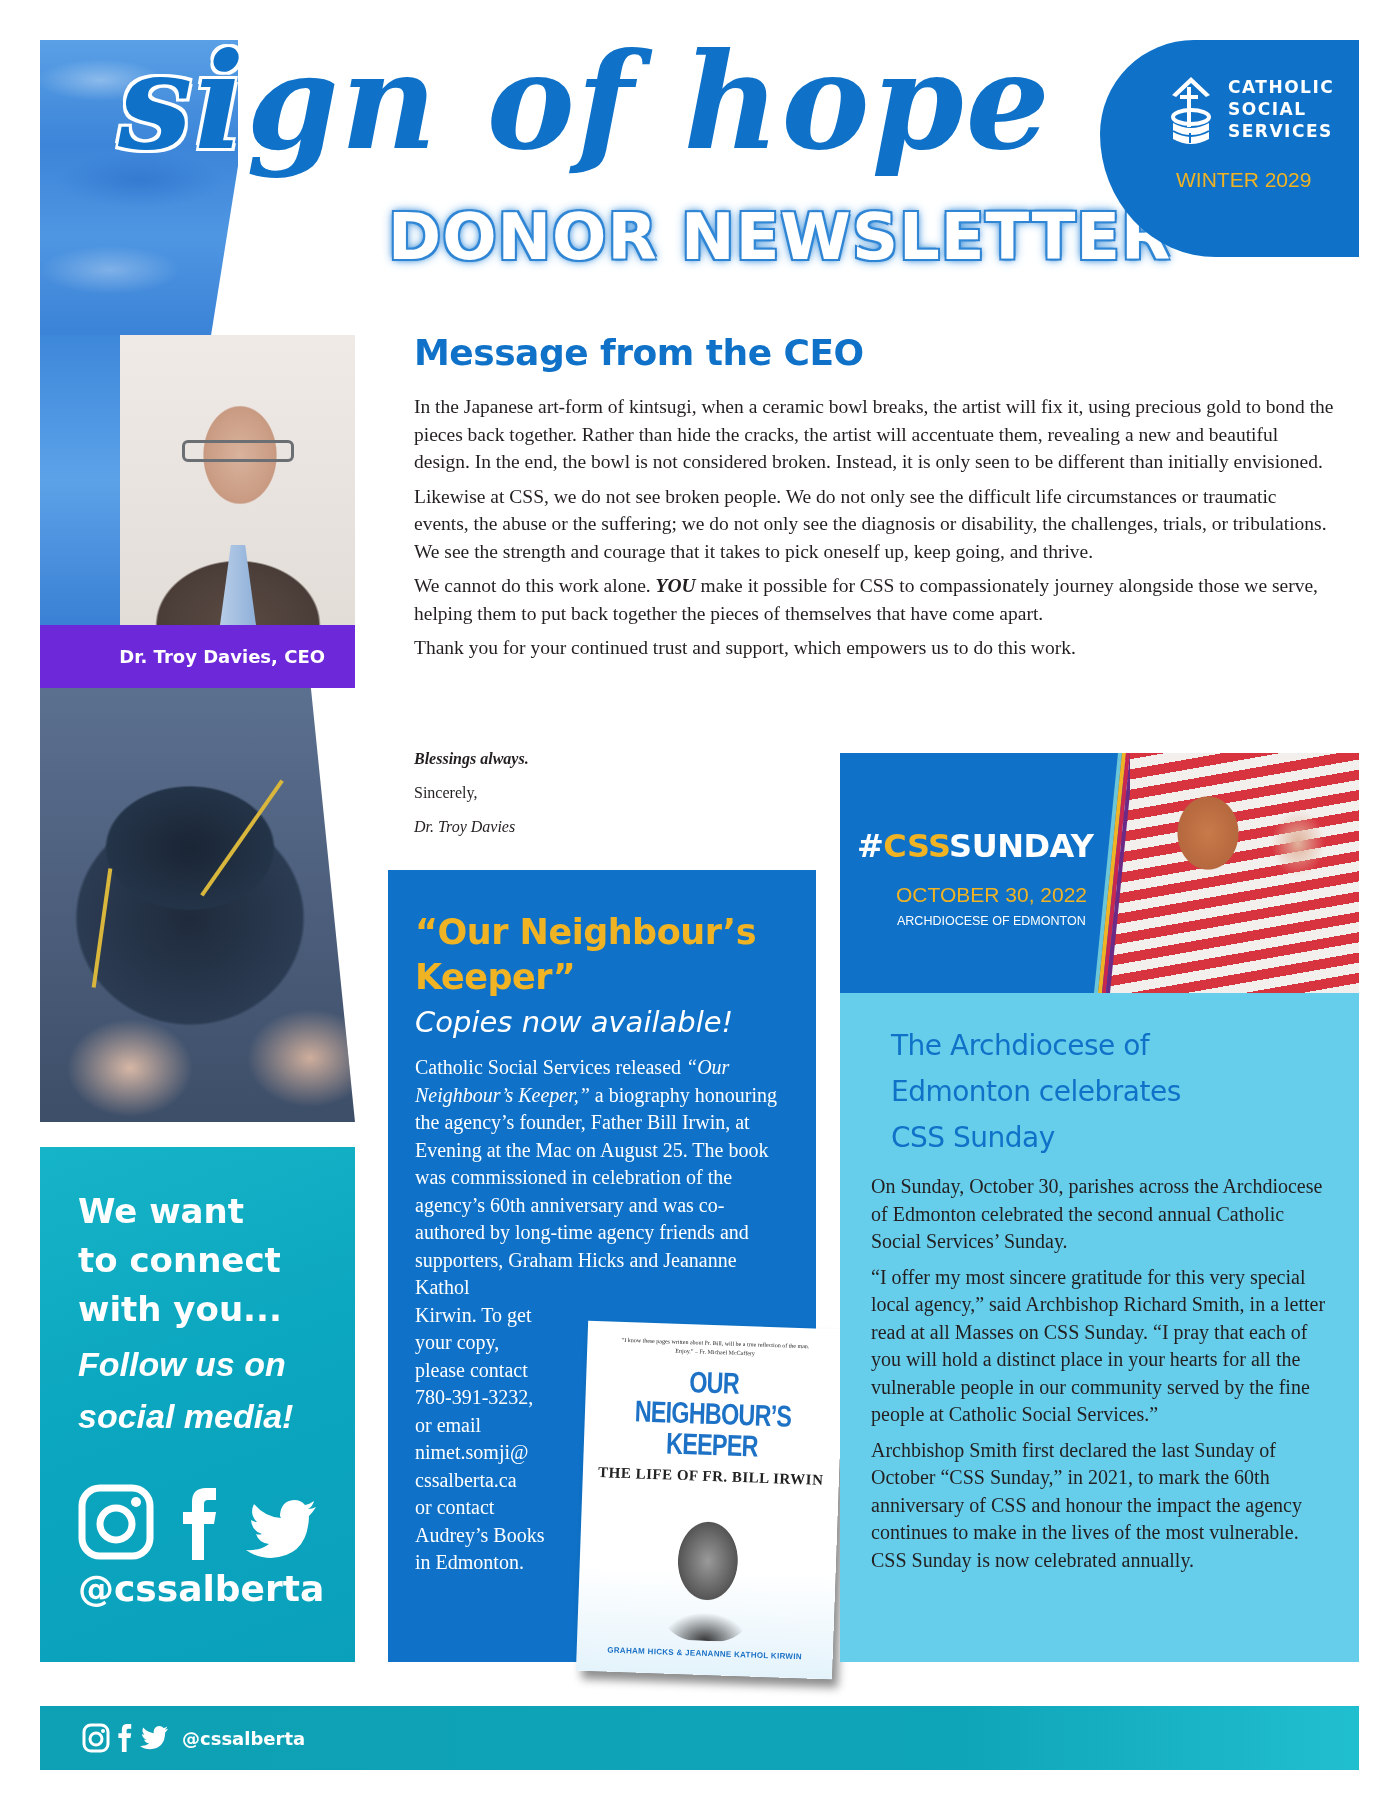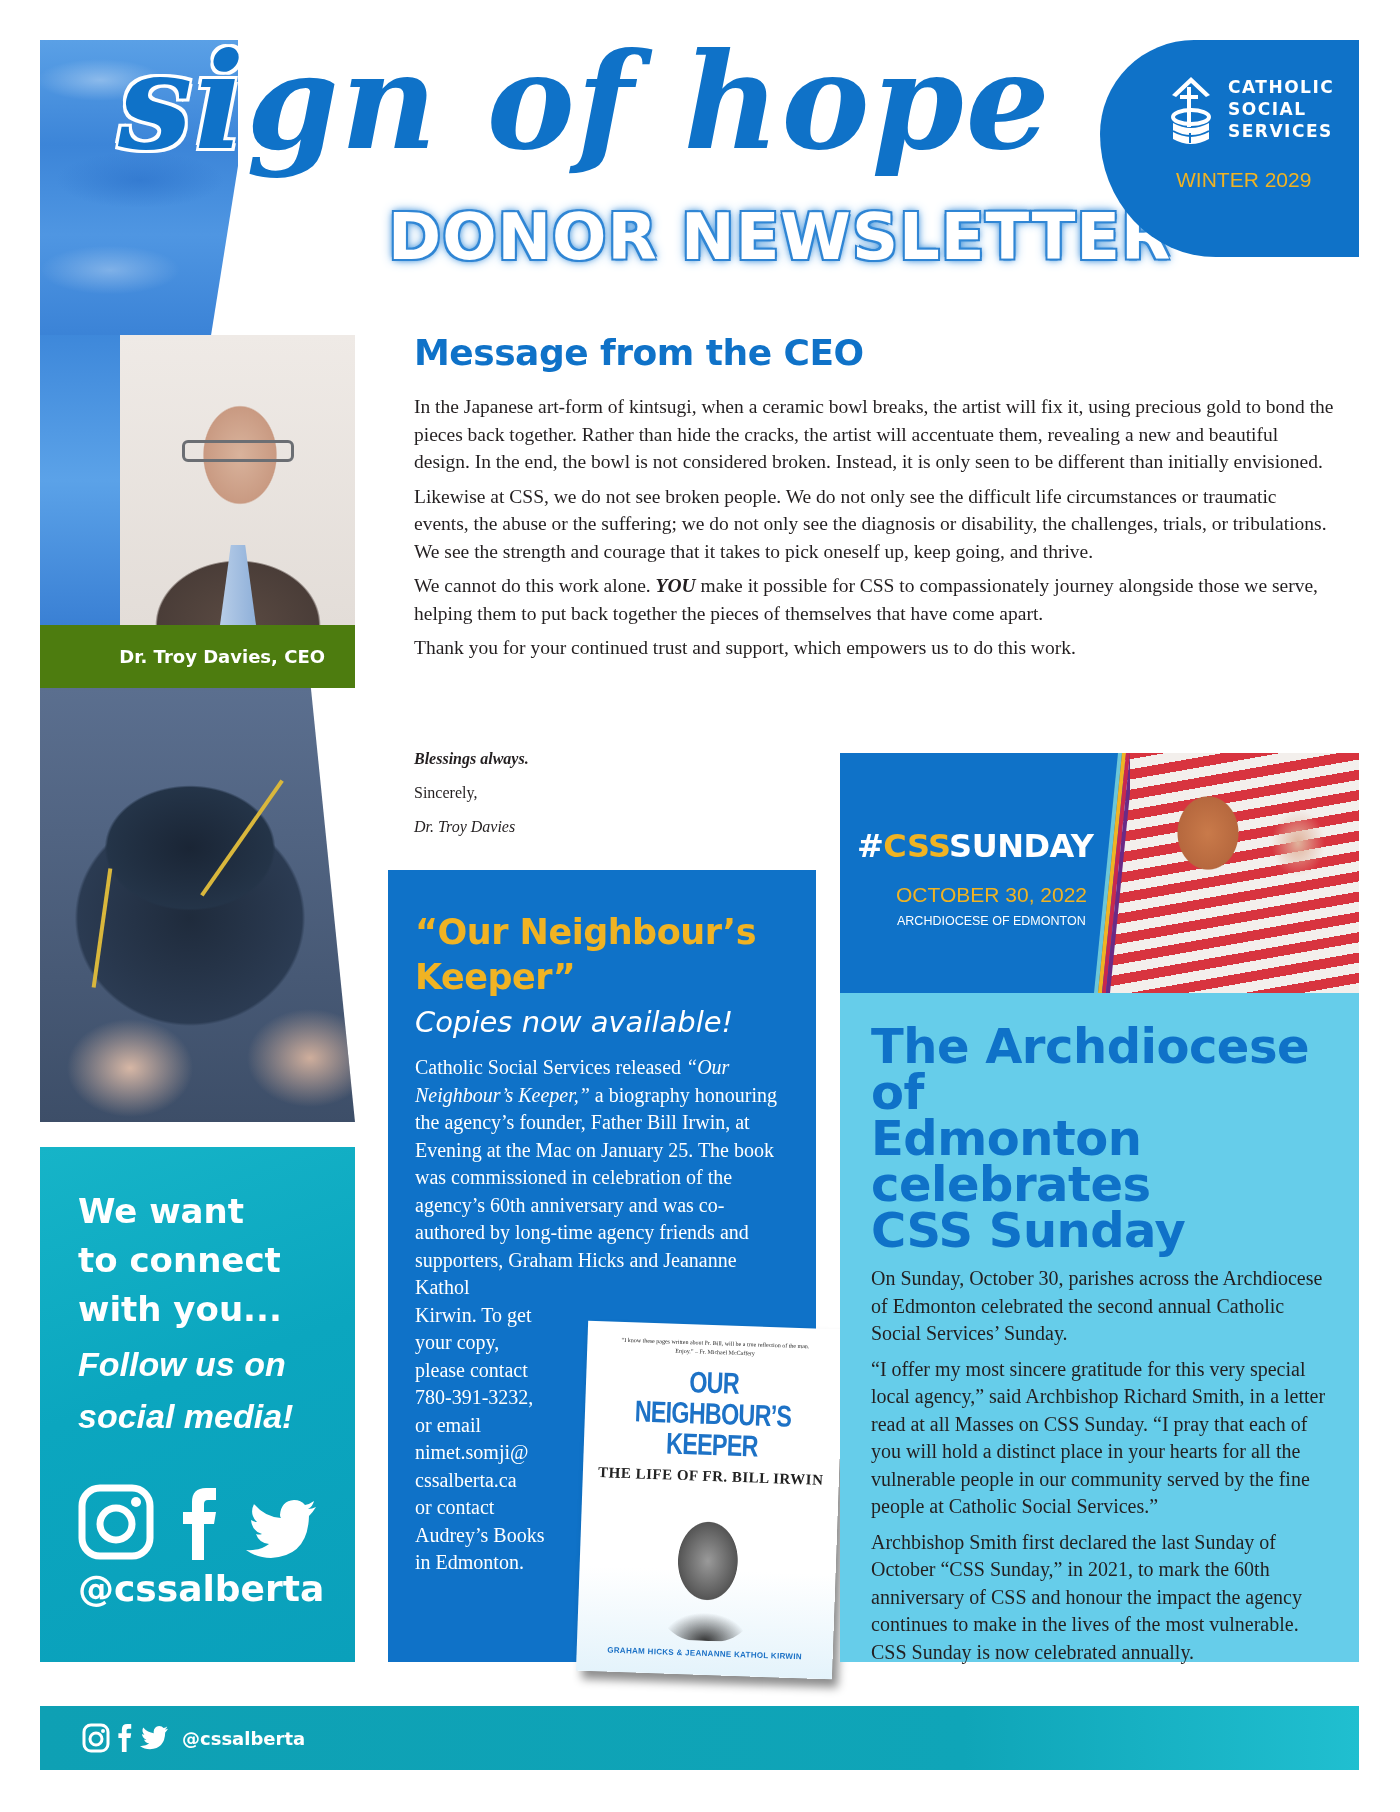--- a/index.html
+++ b/index.html
@@ -61,21 +61,21 @@
     background:
       radial-gradient(ellipse 60px 80px at 120px 120px, #d9b39c 0%, #c99a82 60%, transparent 62%),
       radial-gradient(ellipse 115px 90px at 118px 290px, #5a4a42 0%, #4a3d38 70%, transparent 72%),
       linear-gradient(180deg, #efeae6, #e3ddd8);
     overflow: hidden;
   }
   .ceo-photo .tie { position: absolute; left: 100px; top: 210px; width: 36px; height: 80px; background: linear-gradient(90deg,#b7cde8,#8fb0d9); clip-path: polygon(30% 0,70% 0,100% 100%,0 100%); }
   .ceo-photo .glasses { position: absolute; left: 62px; top: 105px; width: 112px; height: 22px; border: 3px solid #6b6e73; border-radius: 6px; }
   .ceo-caption {
     left: 40px; top: 625px; width: 315px; height: 63px;
-    background: #4d7c0f; color: #fff;
+    background: #6d28d9; color: #fff;
     font-family: "DejaVu Sans", sans-serif; font-weight: bold; font-size: 18px;
     display: flex; align-items: center; justify-content: flex-end; padding-right: 30px;
   }
   .bowl-image {
     left: 40px; top: 688px; width: 315px; height: 434px;
     background:
       radial-gradient(ellipse 150px 110px at 150px 160px, #1a2535 0%, #243448 55%, transparent 57%),
       radial-gradient(ellipse 160px 150px at 150px 230px, #1f2b3c 0%, #2b3b52 70%, transparent 72%),
       radial-gradient(ellipse 90px 70px at 90px 380px, #d7b7a5 0%, transparent 70%),
       radial-gradient(ellipse 90px 70px at 270px 370px, #cfae9c 0%, transparent 70%),
@@ -156,21 +156,21 @@
   .sunday-hashtag {
     position: absolute; left: 17px; top: 74px;
     font-family: "DejaVu Sans", sans-serif; font-weight: bold; font-size: 32px; color: #fff; letter-spacing: -0.5px;
   }
   .sunday-hashtag .gold { color: #f0b323; }
   .sunday-date { position: absolute; left: 56px; top: 130px; font-family: "Liberation Sans", sans-serif; font-size: 21px; color: #f0b323; }
   .sunday-place { position: absolute; left: 57px; top: 161px; font-family: "Liberation Sans", sans-serif; font-size: 12.5px; color: #fff; }
   .sunday-box {
     left: 840px; top: 993px; width: 519px; height: 669px; background: #66cdea; padding: 30px 20px 0 31px;
   }
-  .sunday-heading { font-family: "DejaVu Sans", sans-serif; font-weight: bold; font-size: 48px; line-height: 46px; color: #0f72c8; letter-spacing: -0.5px; }
+  .sunday-heading { font-family: "DejaVu Sans", sans-serif; font-weight: normal; font-size: 28px; line-height: 46px; color: #0f72c8; letter-spacing: -0.5px; margin-left: 20px; }
   .sunday-body { font-size: 20px; line-height: 27.5px; margin-top: 12px; }
   .sunday-body p { margin-bottom: 8px; }
 
   
   .footer {
     left: 40px; top: 1706px; width: 1319px; height: 64px;
     background: linear-gradient(90deg, #0ea0b4 0%, #0fa5b8 70%, #20bfd0 100%);
     color: #fff; display: flex; align-items: center; justify-content: space-between; padding: 0 32px 0 42px;
   }
   .footer-text { font-family: "Liberation Sans", sans-serif; font-size: 19px; letter-spacing: 0.2px; }
@@ -254,21 +254,21 @@
   <div style="font-style:italic;">Dr. Troy Davies</div>
 </div>
 
 <div class="abs book-box">
   <div class="book-title">
     <div>“Our Neighbour’s</div>
     <div>Keeper”</div>
   </div>
   <div class="book-sub">Copies now available!</div>
   <div class="book-body">
-    <span class="wide"><span>Catholic Social Services released </span><i>“Our Neighbour’s Keeper,”</i><span> a biography honouring the agency’s founder, Father Bill Irwin, at Evening at the Mac on January 25. The book was commissioned in celebration of the agency’s 60th anniversary and was co-authored by long-time agency friends and supporters, Graham Hicks and Jeananne Kathol</span></span>
+    <span class="wide"><span>Catholic Social Services released </span><i>“Our Neighbour’s Keeper,”</i><span> a biography honouring the agency’s founder, Father Bill Irwin, at Evening at the Mac on August 25. The book was commissioned in celebration of the agency’s 60th anniversary and was co-authored by long-time agency friends and supporters, Graham Hicks and Jeananne Kathol</span></span>
     <span class="narrow">
       <span style="display:block">Kirwin. To get</span>
       <span style="display:block">your copy,</span>
       <span style="display:block">please contact</span>
       <span style="display:block">780-391-3232,</span>
       <span style="display:block">or email</span>
       <span style="display:block">nimet.somji@</span>
       <span style="display:block">cssalberta.ca</span>
       <span style="display:block">or contact</span>
       <span style="display:block">Audrey’s Books</span>

